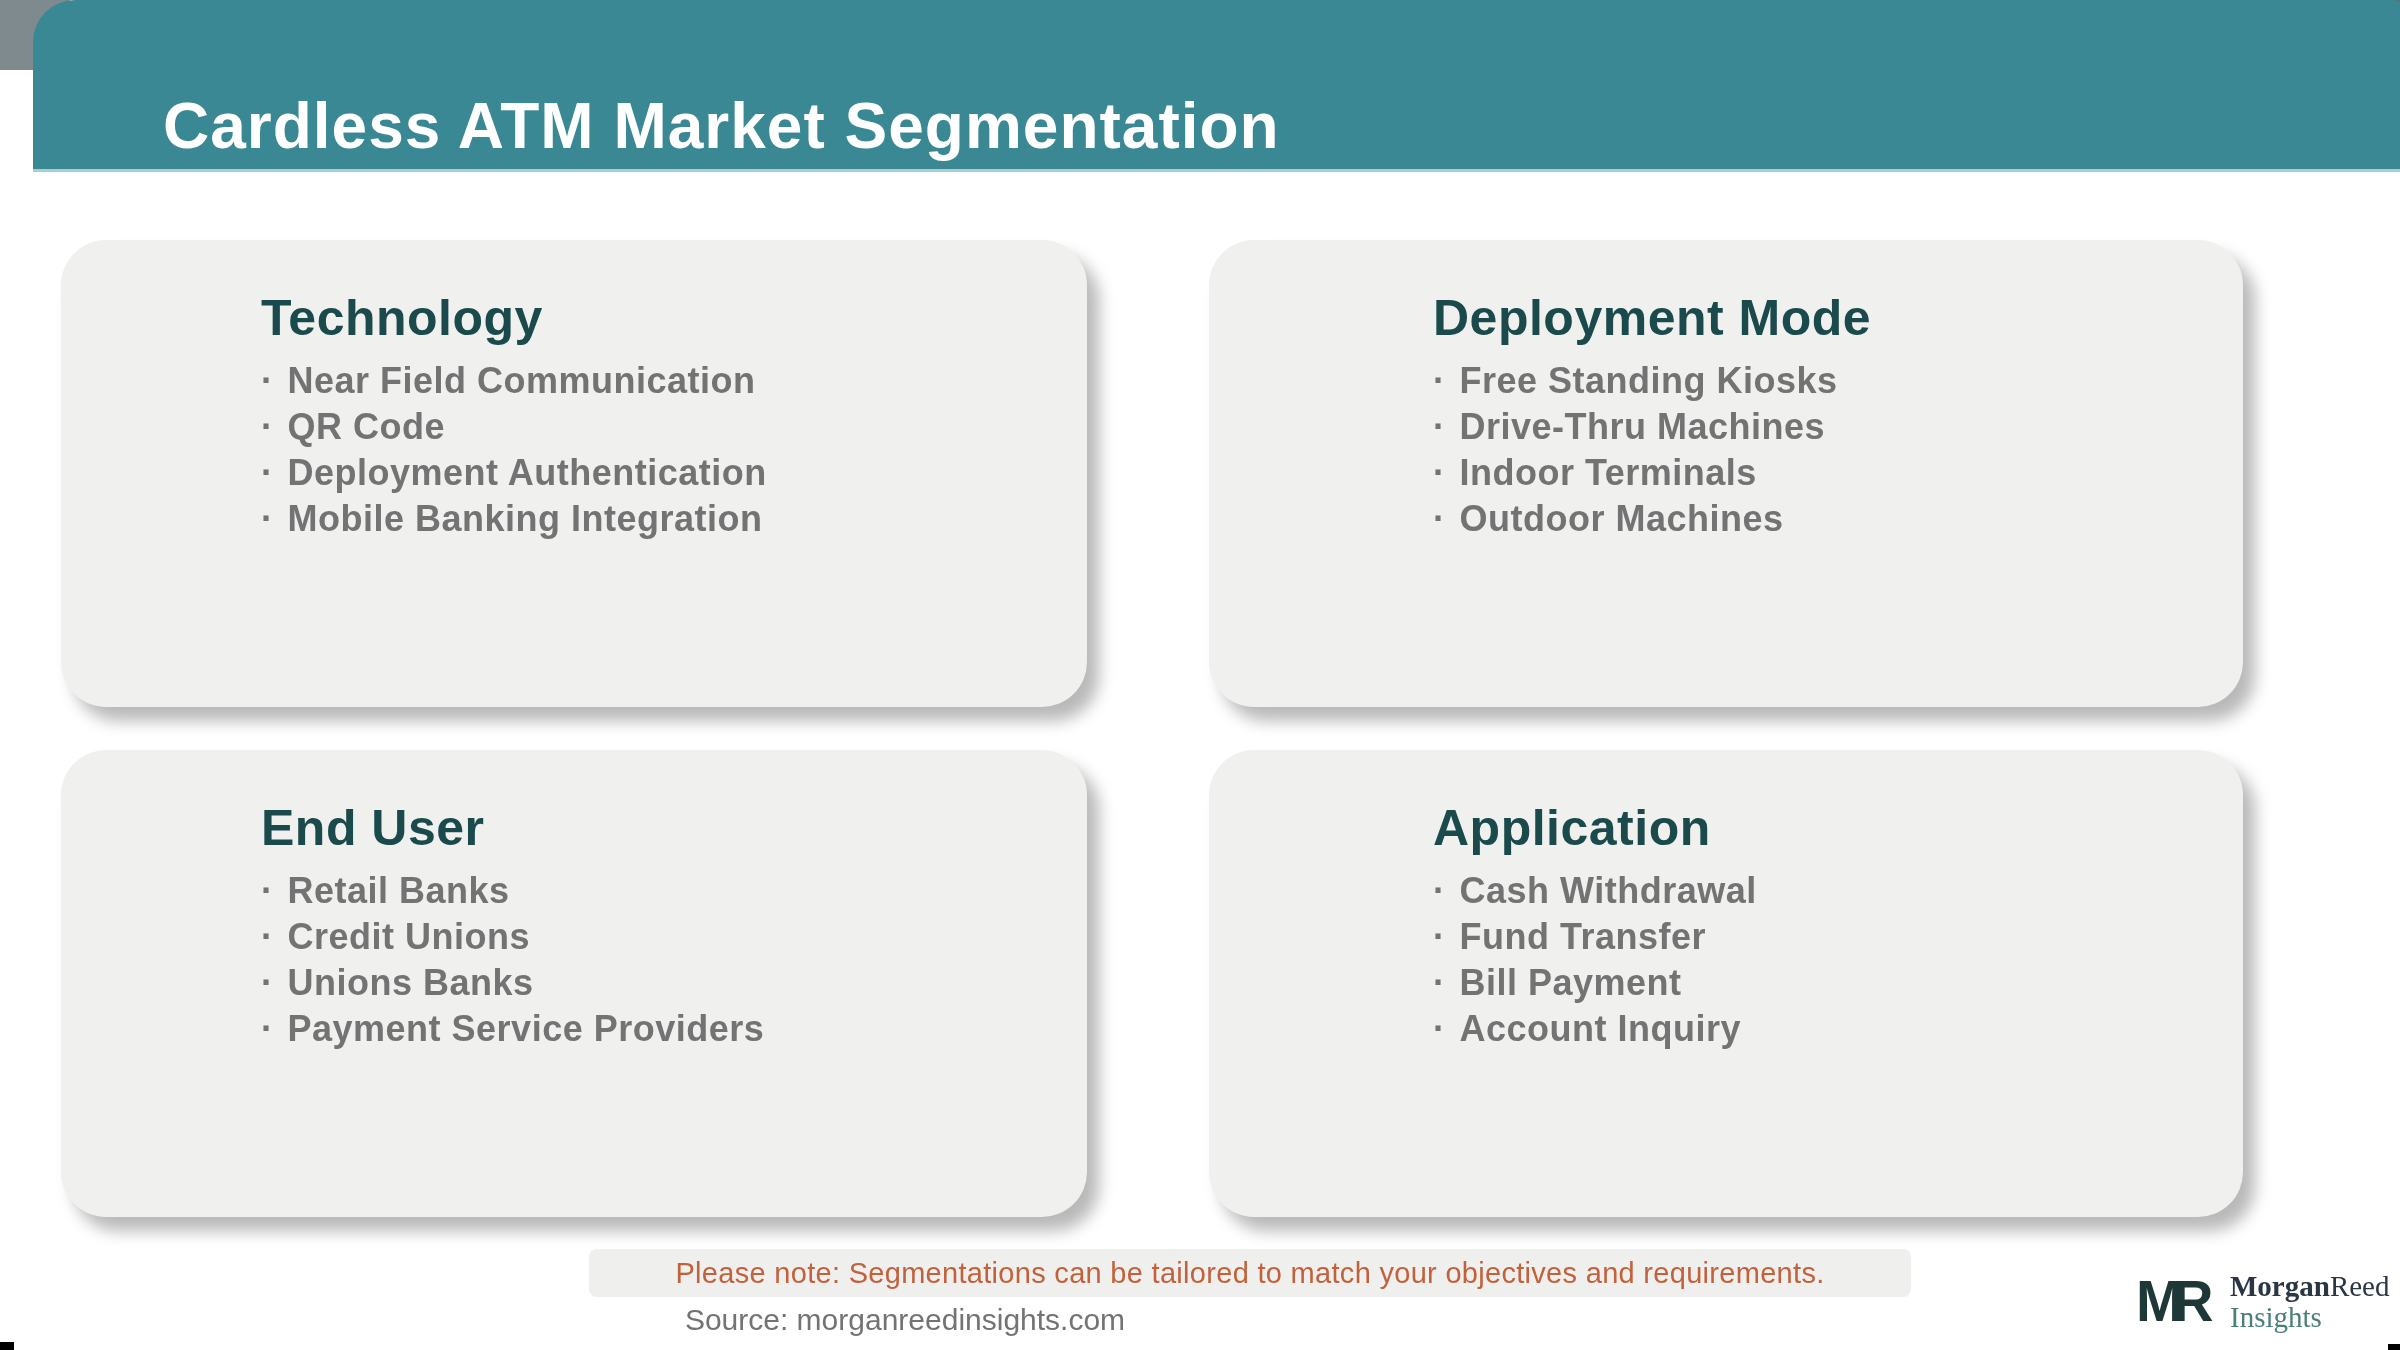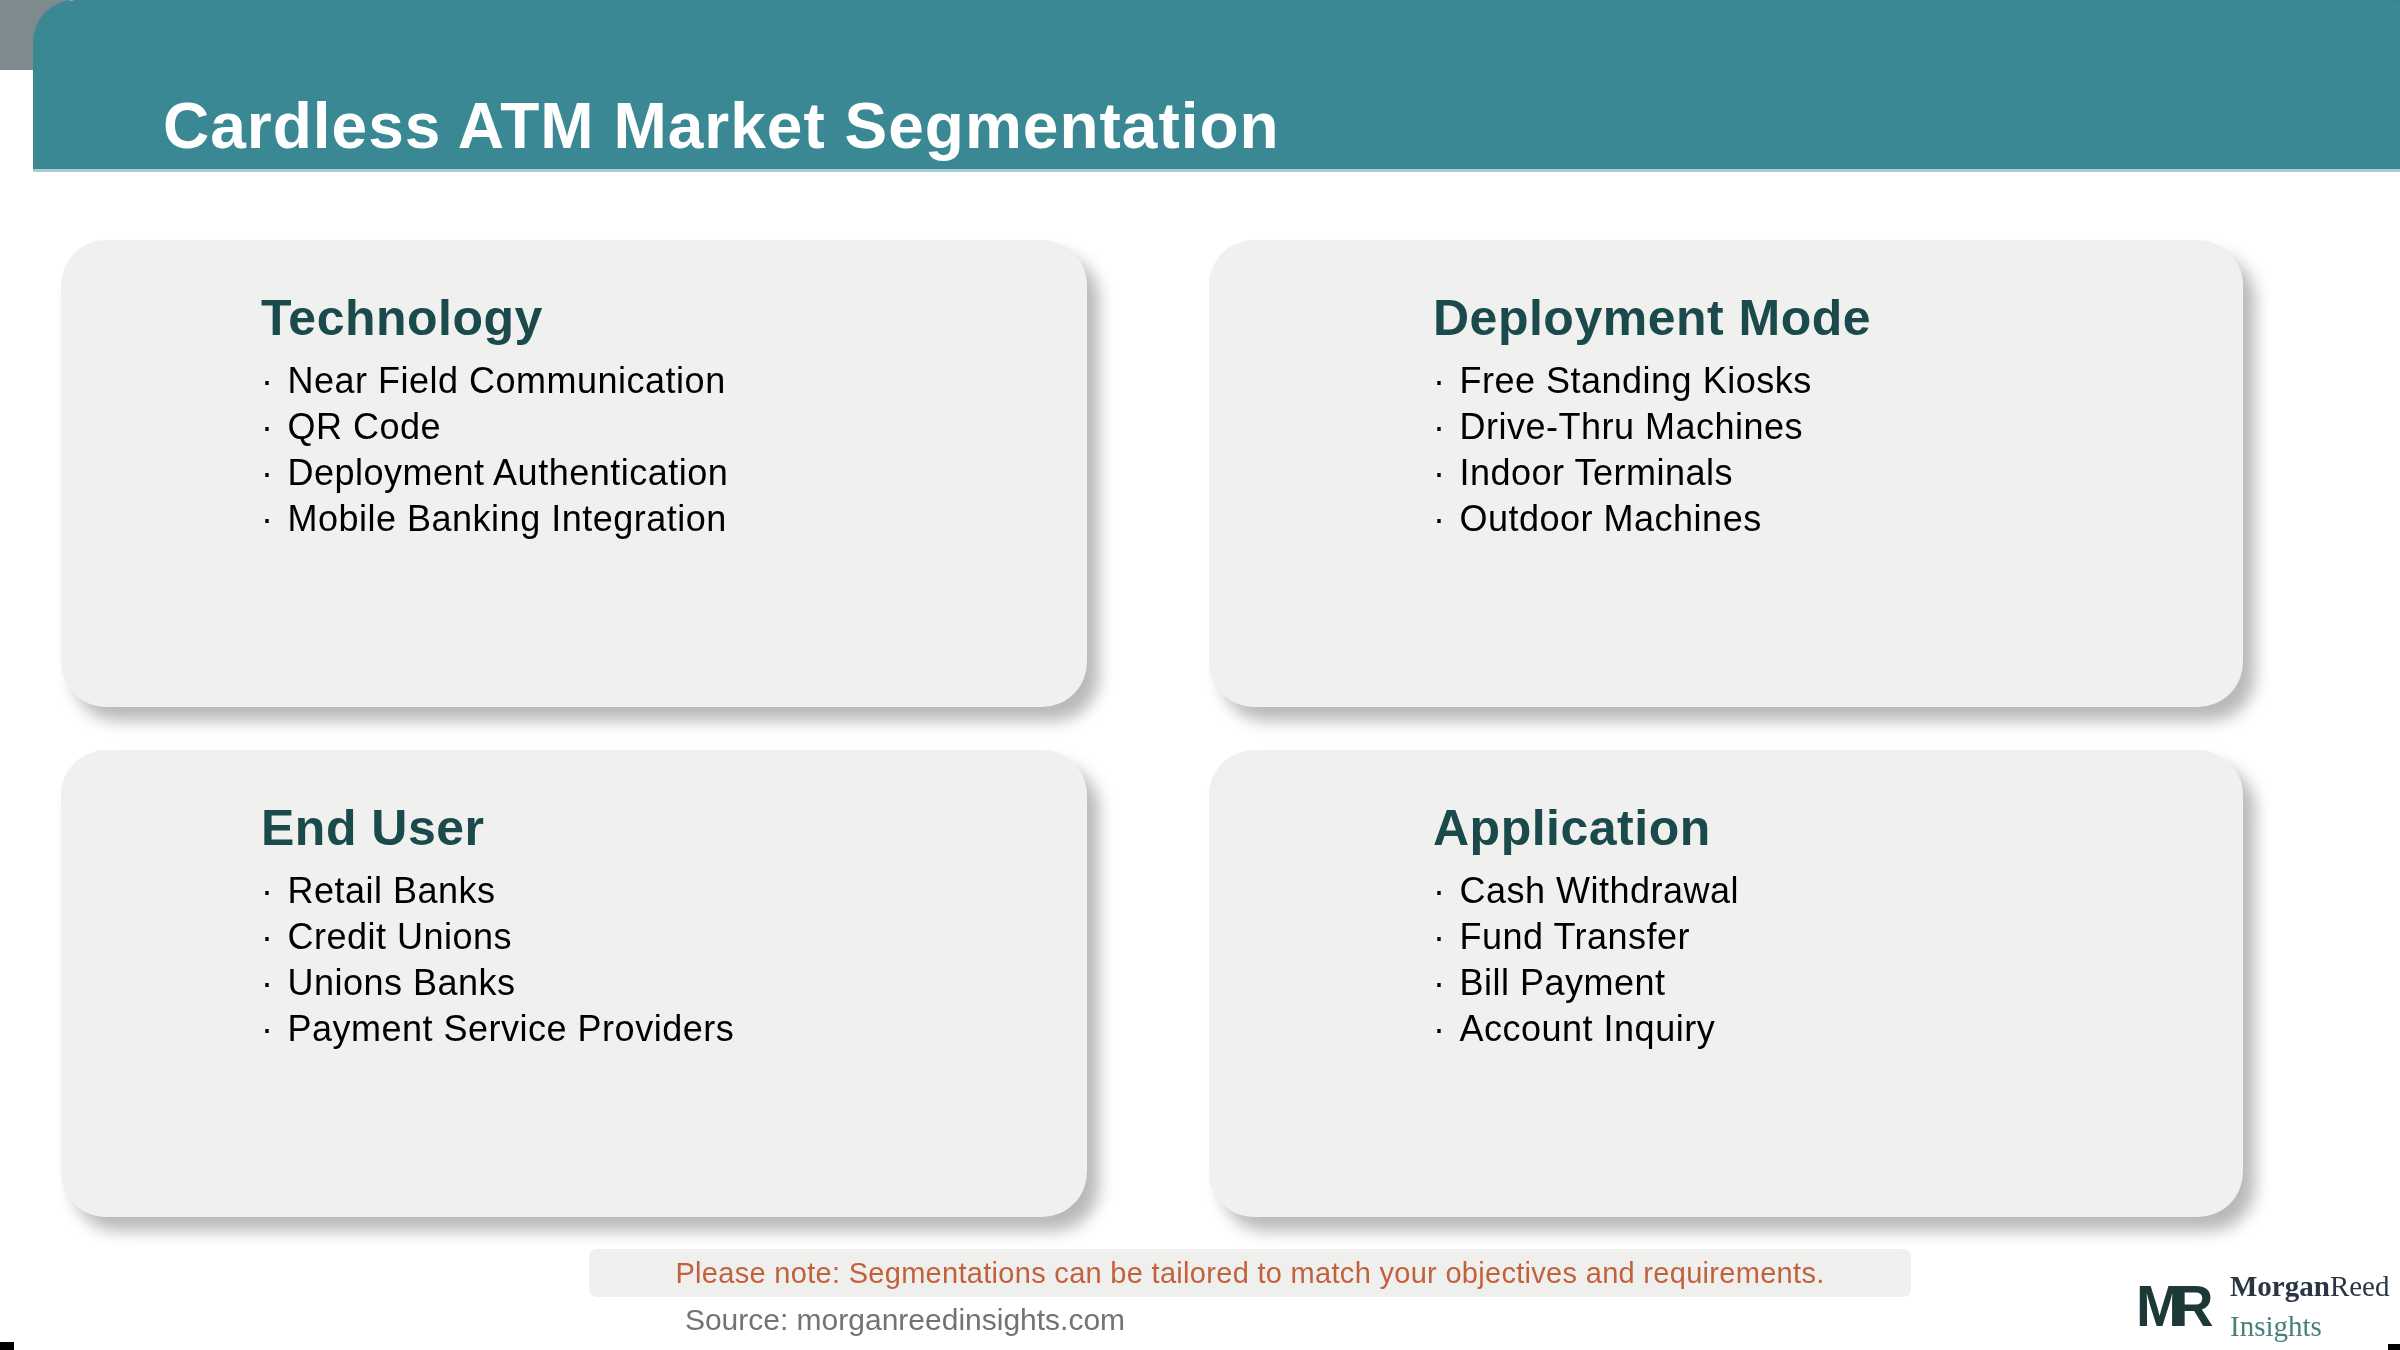--- a/index.html
+++ b/index.html
@@ -74,22 +74,22 @@
     letter-spacing: 0.5px;
   }
   .card-list {
     list-style: none;
     margin: 0;
     padding: 0;
   }
   .card-list li {
     font-size: 36px;
     line-height: 46px;
-    font-weight: 400;
-    color: #000000;
+    font-weight: 700;
+    color: #737373;
     letter-spacing: 0.5px;
   }
   .card-list li::before {
     content: "\00B7";
     margin-right: 14px;
   }
 
   
   .note-bar {
     position: absolute;
@@ -133,21 +133,21 @@
     line-height: 1.0;
   }
   .logo-name {
     font-size: 29px;
     color: #2a3644;
   }
   .logo-name .bold { font-weight: 700; }
   .logo-tagline {
     font-size: 29px;
     color: #4a7f7a;
-    margin-top: 11px;
+    margin-top: 2px;
   }
 
   
   .edge-mark {
     position: absolute;
     background: #000000;
   }
   .edge-mark.bl { left: 0;    top: 1342px; width: 14px; height: 8px; }
   .edge-mark.br { left: 2388px; top: 1344px; width: 12px; height: 6px; }
 </style>

